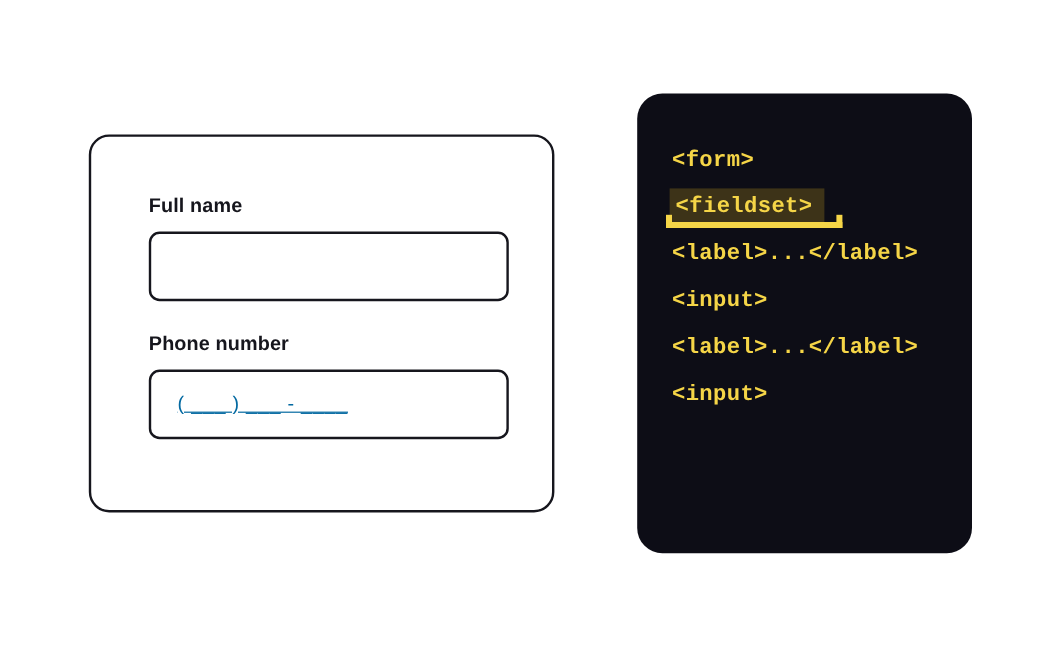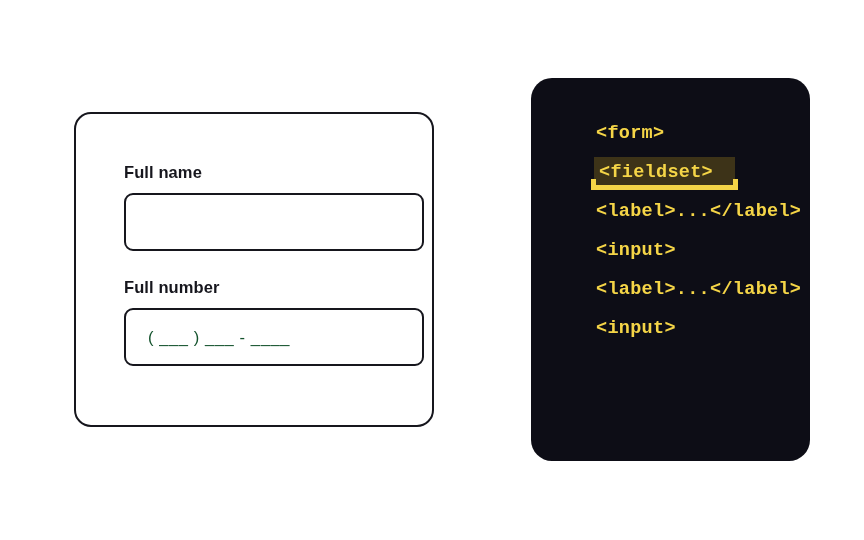--- a/index.html
+++ b/index.html
@@ -14,21 +14,21 @@
     background: #ffffff;
     font-family: "Liberation Sans", sans-serif;
     position: relative;
   }
 
   
   #form-card {
     position: absolute;
     left: 74px;
     top: 112px;
-    width: 360px;
+    width: 388px;
     height: 315px;
     background: #ffffff;
     border: 2px solid #16161d;
     border-radius: 17px;
   }
 
   .field-group { position: absolute; left: 48px; }
   #group-full-name { top: 48px; }
   #group-phone     { top: 163px; }
 
@@ -50,23 +50,24 @@
     display: flex;
     align-items: center;
     padding: 0 22px;
     font-family: "Liberation Sans", sans-serif;
     font-size: 16px;
     color: #16161d;
     outline: none;
   }
 
   .field-input.placeholder-shown {
-    color: #14532d;
+    color: #0369a1;
     letter-spacing: 0.6px;
     font-size: 16.5px;
+    text-decoration: underline;
   }
 
   
   #code-panel {
     position: absolute;
     left: 531px;
     top: 78px;
     width: 279px;
     height: 383px;
     background: #0d0d16;
@@ -80,33 +81,32 @@
     height: 39px;
     display: flex;
     align-items: center;
     padding-left: 27px;
     font-family: "Liberation Mono", "DejaVu Sans Mono", monospace;
     font-size: 18.5px;
     font-weight: bold;
     letter-spacing: 0.3px;
     color: #f5d547;
     white-space: pre;
-    margin-left: 36px;
   }
 
   .code-line .tok {
     position: relative;
     z-index: 2;
     padding: 3px 2px;
   }
 
   
   .code-line.highlighted .tok {
     background: #3d3318;
-    padding: 5px 22px 5px 5px;
+    padding: 5px 10px 5px 5px;
   }
 
   
   .code-line.highlighted .hl-bracket {
     position: absolute;
     z-index: 3;
     left: 24px;
     bottom: 2px;
     height: 11px;
     border-bottom: 5px solid #f5d547;
@@ -121,21 +121,21 @@
 <body>
 
 <div id="form-card">
 
   <div class="field-group" id="group-full-name">
     <div class="field-label">Full name</div>
     <input class="field-input" type="text" placeholder="" style="">
   </div>
 
   <div class="field-group" id="group-phone">
-    <div class="field-label">Full number</div>
+    <div class="field-label">Phone number</div>
     <div class="field-input placeholder-shown">
       <span>( ___ ) ___ - ____</span>
     </div>
   </div>
 
 </div>
 
 <div id="code-panel">
 
   <div class="code-line" id="line-form-open">

